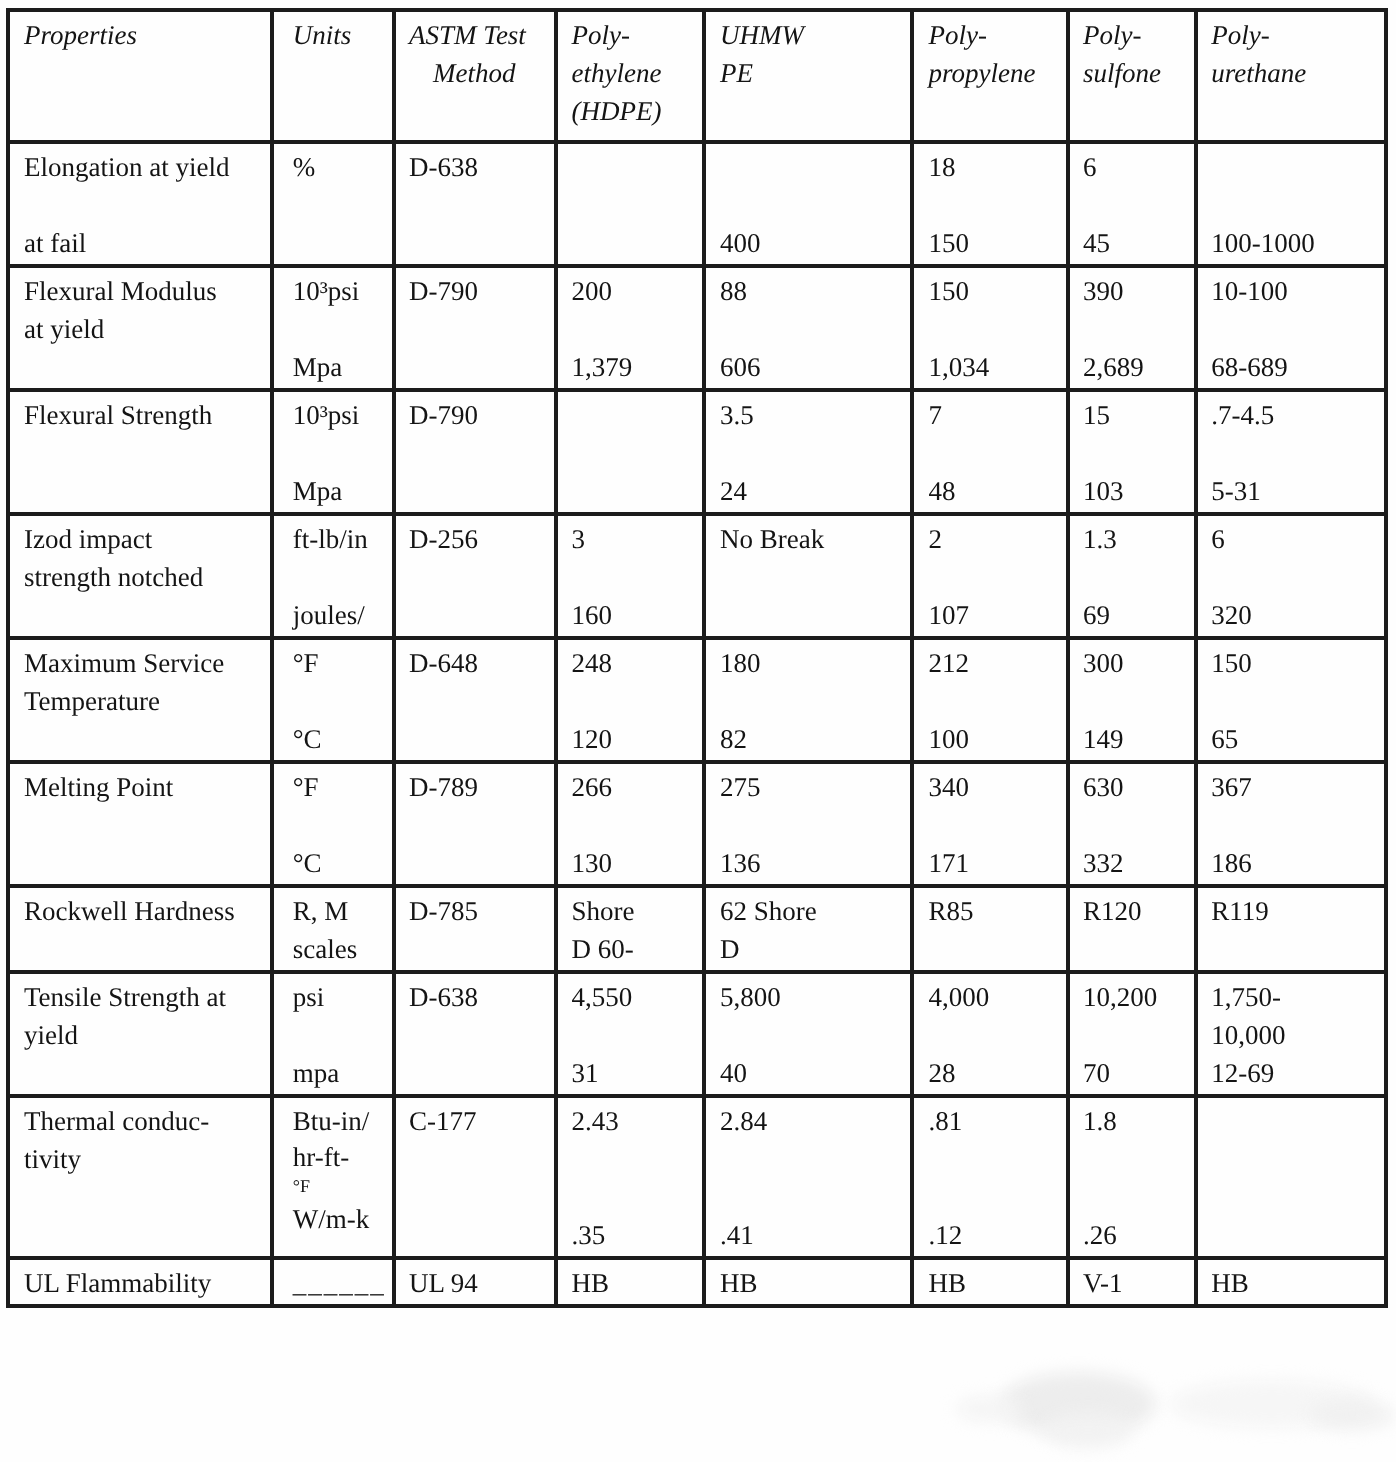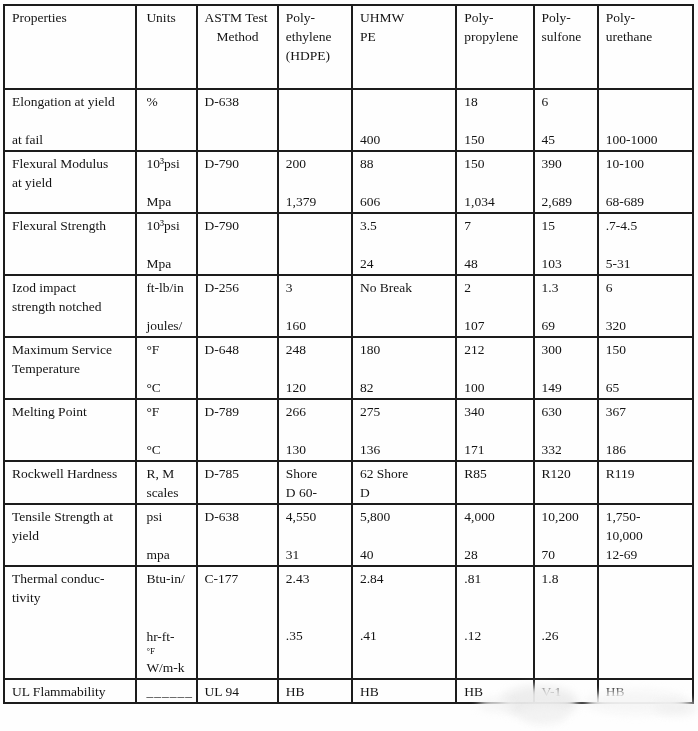--- a/index.html
+++ b/index.html
@@ -32,36 +32,36 @@
   table.props col.c7 { width: 95px; }
   th, td {
     border: 2px solid #1c1c1c;
     vertical-align: top;
     text-align: left;
     padding: 2px 3px 1px 7px;
     font-size: 13.5px;
     font-weight: normal;
     overflow: hidden;
   }
-  thead tr { height: 84px; }
+  thead tr { height: 66px; font-style: italic; }
   .ln {
     line-height: 19px;
     min-height: 19px;
     white-space: nowrap;
   }
   
   th.col-units, td.col-units { padding-left: 9px; }
   th.col-astm .ln:nth-child(2) { padding-left: 12px; }
   
   tr.row-thermal-conductivity td.col-units .ln:nth-child(3) {
     font-size: 9px;
     min-height: 13px;
     line-height: 13px;
   }
-  tr.row-thermal-conductivity td.col-units .ln:nth-child(2) { min-height: 17px; line-height: 17px; margin-top: 40px; }
+  tr.row-thermal-conductivity td.col-units .ln:nth-child(2) { min-height: 17px; line-height: 17px; }
   
   .blankline { letter-spacing: 1px; }
   
   .smudge {
     position: absolute;
     border-radius: 50%;
     filter: blur(4px);
     pointer-events: none;
   }
   .smudge.s1 { left: 500px; top: 686px; width: 78px; height: 32px; background: rgba(236,236,236,0.95); }

